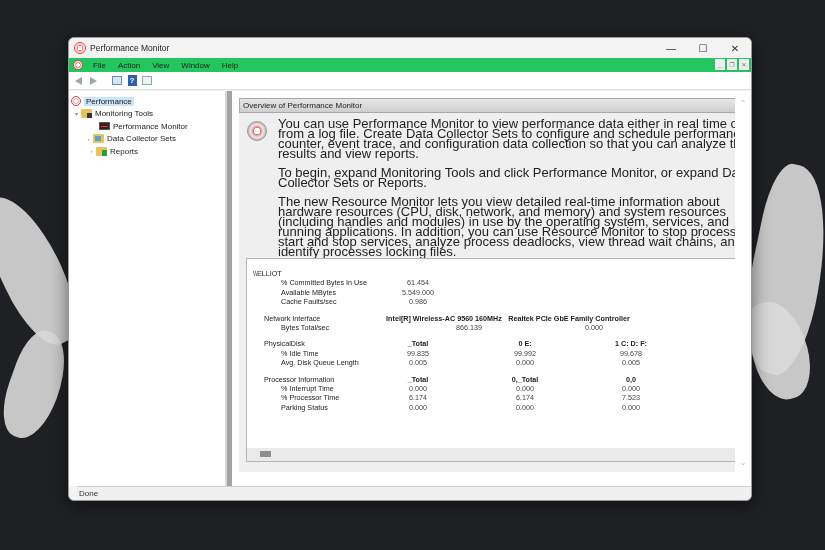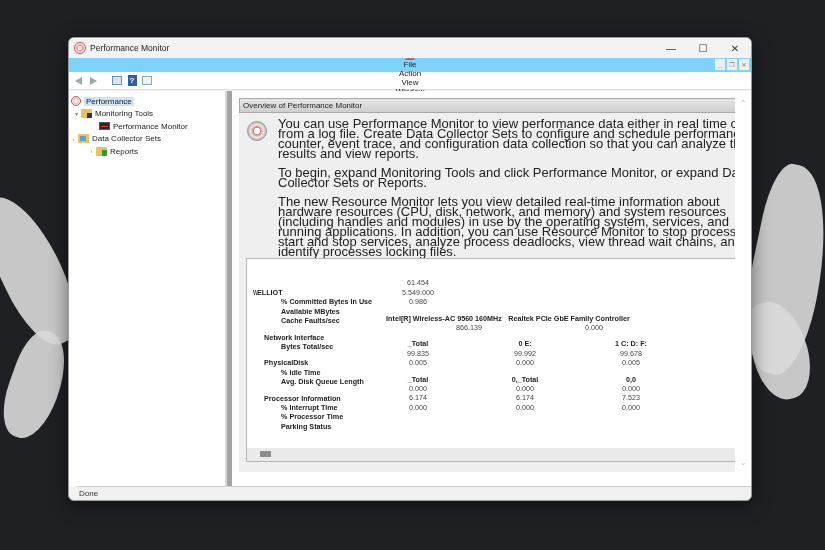--- a/index.html
+++ b/index.html
@@ -22,21 +22,21 @@
     position: absolute; left: 68px; top: 37px; width: 684px; height: 464px;
     background: #f3f3f3; border: 1px solid #9a9a9a; border-radius: 6px; overflow: hidden;
     box-shadow: 0 4px 18px rgba(0,0,0,0.5);
   }
   .titlebar { height: 20px; display: flex; align-items: center; background: #f3f3f3; position: relative; }
   .app-icon { width: 12px; height: 12px; border-radius: 50%; border: 1px solid #c44; background: radial-gradient(circle,#fff 35%,#e88 36%,#fff 70%); margin-left: 5px; margin-right: 4px; }
   .title-text { font-size: 8.5px; color: #222; }
   .win-controls { position: absolute; right: 0; top: 0; display: flex; height: 20px; }
   .win-btn { width: 32px; height: 20px; display: flex; align-items: center; justify-content: center; font-size: 10px; color: #333; cursor: pointer; }
 
-  .menubar { height: 14px; display: flex; align-items: center; background: #7dd3fc; position: relative; flex-direction: column; }
+  .menubar { height: 14px; display: flex; align-items: center; background: #22c55e; position: relative; }
   .menu-icon { width: 10px; height: 10px; margin-left: 4px; margin-right: 4px; border-radius: 50%; background: radial-gradient(circle,#fff 30%,#d66 31%,#fff 70%); border: 1px solid #c55; }
   .menu-item { padding: 0 6px; font-size: 8px; color: #222; cursor: pointer; }
   .mdi-controls { position: absolute; right: 2px; top: 1px; display: flex; gap: 2px; }
   .mdi-btn { width: 10px; height: 11px; font-size: 6px; color: #777; display: flex; align-items: center; justify-content: center; background: #eee; }
 
   .toolbar { height: 18px; display: flex; align-items: center; background: #fff; border-bottom: 1px solid #ddd; padding-left: 3px; gap: 3px; }
   .tb-btn { width: 12px; height: 12px; display: flex; align-items: center; justify-content: center; cursor: pointer; }
   .arrow { width: 0; height: 0; border-top: 4px solid transparent; border-bottom: 4px solid transparent; }
   .arrow.left { border-right: 7px solid #9aa; }
   .arrow.right { border-left: 7px solid #9aa; }
@@ -67,21 +67,21 @@
   .overview-body { background: #efefef; padding: 6px 8px 6px 39px; position: relative; height: 139px; }
   .ov-icon { position: absolute; left: 8px; top: 8px; width: 20px; height: 20px; border-radius: 50%;
     background: radial-gradient(circle,#fff 25%,#d77 27%,#f5e6e6 50%,#bbb 70%); border: 1px solid #999; }
   .ov-para { font-size: 13px; line-height: 10px; color: #222; margin-bottom: 9px; }
   .ov-link { font-size: 7.8px; color: #1a3cd8; text-decoration: underline; cursor: pointer; }
 
   .summary-header { margin-top: 8px; }
   .summary-body { background: #efefef; padding: 6px 7px 10px 7px; }
   .summary-box { background: #fff; border: 1px solid #b5b5b5; height: 204px; position: relative; padding: 10px 0 0 6px; }
   .sum-row { position: relative; height: 9.4px; font-size: 7.2px; line-height: 9.4px; white-space: nowrap; }
-  .sum-row .lbl { position: absolute; font-weight: bold; color: #222; margin-top: 19px; }
+  .sum-row .lbl { position: absolute; font-weight: normal; color: #222; }
   .sum-row .lvl0 { left: 0; }
   .sum-row .lvl1 { left: 11px; }
   .sum-row .lvl2 { left: 28px; }
   .sum-row .v { position: absolute; text-align: center; color: #444; width: 120px; }
   .sum-row .v.b { font-weight: bold; color: #222; }
   .c1 { right: 277px; }
   .c2 { right: 170px; }
   .c3 { right: 64px; }
   .c-net1 { right: 226px; }
   .c-net2 { right: 101px; }
@@ -156,21 +156,21 @@
       </div>
       <div class="tree-item" style="padding-left:3px">
         <span class="expander">▾</span>
         <span class="ti-folder tools"></span>
         <span class="tree-label">Monitoring Tools</span>
       </div>
       <div class="tree-item" style="padding-left:30px">
         <span class="ti-monitor"></span>
         <span class="tree-label">Performance Monitor</span>
       </div>
-      <div class="tree-item" style="padding-left:0">
+      <div class="tree-item" style="padding-left:15px">
         <span class="expander">›</span>
         <span class="ti-folder dcs"></span>
         <span class="tree-label">Data Collector Sets</span>
       </div>
       <div class="tree-item" style="padding-left:18px">
         <span class="expander">›</span>
         <span class="ti-folder rep"></span>
         <span class="tree-label">Reports</span>
       </div>
     </div>

